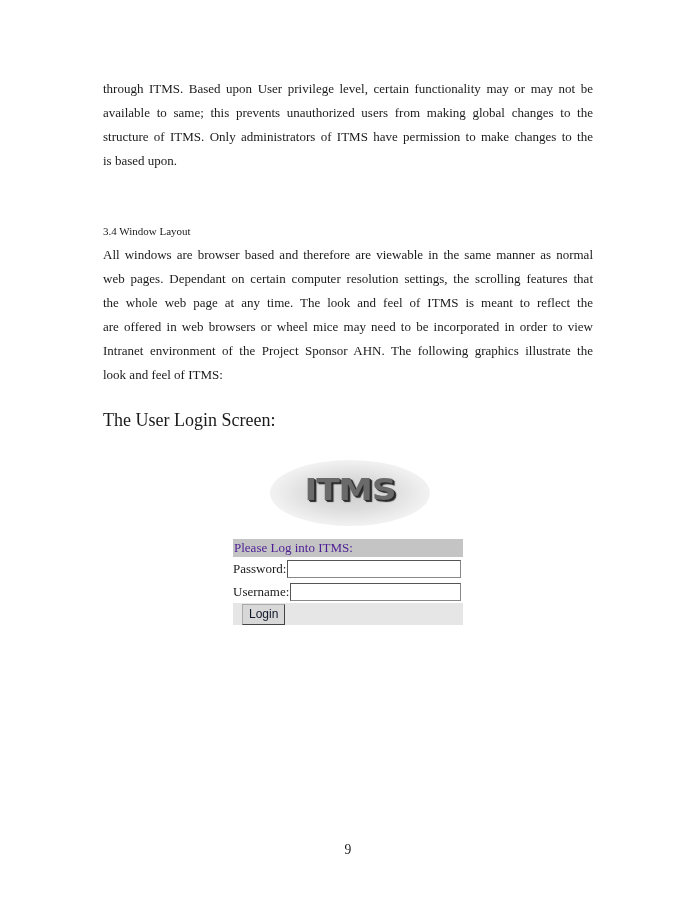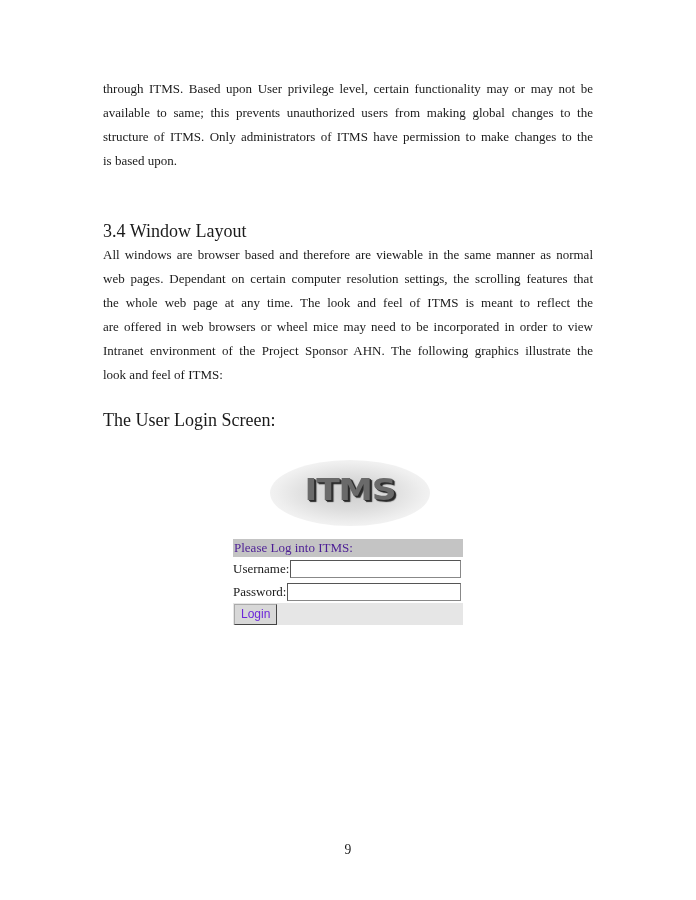--- a/index.html
+++ b/index.html
@@ -1,37 +1,37 @@
 <!DOCTYPE html>
 <html><head>
   <meta charset="utf-8">
   <style>
     html, body { margin: 0; padding: 0; background: #ffffff; }
     body { width: 696px; height: 900px; position: relative; overflow: hidden; font-family: "Liberation Serif", "DejaVu Serif", serif; color: #1a1a1a; }
     .para { position: absolute; left: 103px; width: 490px; font-size: 13px; line-height: 24px; text-align: justify; }
     .para .ln { display: block; text-align: justify; text-align-last: justify; height: 24px; white-space: nowrap; }
     .para .ln.last { text-align-last: left; }
     .p1 { top: 77px; }
-    .heading { position: absolute; left: 103px; top: 219px; font-size: 18px; line-height: 24px; }
+    .heading { position: absolute; left: 103px; top: 219px; font-size: 11px; line-height: 24px; }
     .p2 { top: 243px; }
     .caption { position: absolute; left: 103px; top: 408px; font-size: 18px; line-height: 24px; }
 
     .logo-wrap { position: absolute; left: 262px; top: 452px; width: 176px; height: 80px; }
     .logo-glow { position: absolute; left: 8px; top: 8px; width: 160px; height: 66px; border-radius: 50%;
       background: radial-gradient(ellipse at center, #cfcfcf 0%, #dcdcdc 35%, #efefef 65%, #ffffff 100%); }
     .logo-text { position: absolute; left: 0; top: 20px; width: 176px; text-align: center; font-family: "DejaVu Sans", sans-serif; font-weight: bold; font-size: 30px; letter-spacing: -1px; color: #6a6a6a;
       text-shadow: 2px 2px 1px #2a2a2a, 1px 1px 0 #3a3a3a; transform: scaleX(1.15); }
 
     .login { position: absolute; left: 233px; top: 539px; width: 230px; font-size: 13px; }
     .login .hdr { height: 18px; background: #c4c4c4; line-height: 18px; padding-left: 1px; color: #4c1d95; }
     .login .row { height: 23px; display: flex; align-items: center; }
     .login .row .lbl { font-size: 13px; color: #1a1a1a; }
     .login .row .inp { flex: 1; height: 16px; border: 1px solid #888; border-top-color: #555; border-left-color: #555; background: #fff; margin-left: 1px; margin-right: 2px; }
     .login .btnrow { height: 22px; background: #e6e6e6; display: flex; align-items: center; }
-    .login .btn { height: 19px; padding: 0 6px; background: #d8d8d8; border: 1px solid #aaa; border-right-color: #444; border-bottom-color: #444; font-family: "Liberation Sans", sans-serif; font-size: 12px; line-height: 19px; color: #6d28d9; margin-left: 1px; }
+    .login .btn { height: 19px; padding: 0 6px; background: #d8d8d8; border: 1px solid #aaa; border-right-color: #444; border-bottom-color: #444; font-family: "Liberation Sans", sans-serif; font-size: 12px; line-height: 19px; color: #0f172a; margin-left: 9px; }
 
     .pagenum { position: absolute; left: 0; width: 696px; top: 842px; text-align: center; font-size: 13.6px; }
   </style>
 </head>
 <body>
 
 <div class="para p1">
   <span class="ln">through ITMS. Based upon User privilege level, certain functionality may or may not be</span>
   <span class="ln">available to same; this prevents unauthorized users from making global changes to the</span>
   <span class="ln">structure of ITMS. Only administrators of ITMS have permission to make changes to the</span>
@@ -52,25 +52,25 @@
 <div class="caption">The User Login Screen:</div>
 
 <div class="logo-wrap">
   <div class="logo-glow"></div>
   <div class="logo-text">ITMS</div>
 </div>
 
 <div class="login">
   <div class="hdr">Please Log into ITMS:</div>
   <div class="row">
-    <span class="lbl">Username:</span>
+    <span class="lbl">Password:</span>
     <div class="inp"></div>
   </div>
   <div class="row">
-    <span class="lbl">Password:</span>
+    <span class="lbl">Username:</span>
     <div class="inp"></div>
   </div>
   <div class="btnrow">
     <div class="btn">Login</div>
   </div>
 </div>
 
 <div class="pagenum">9</div>
 
 </body></html>

